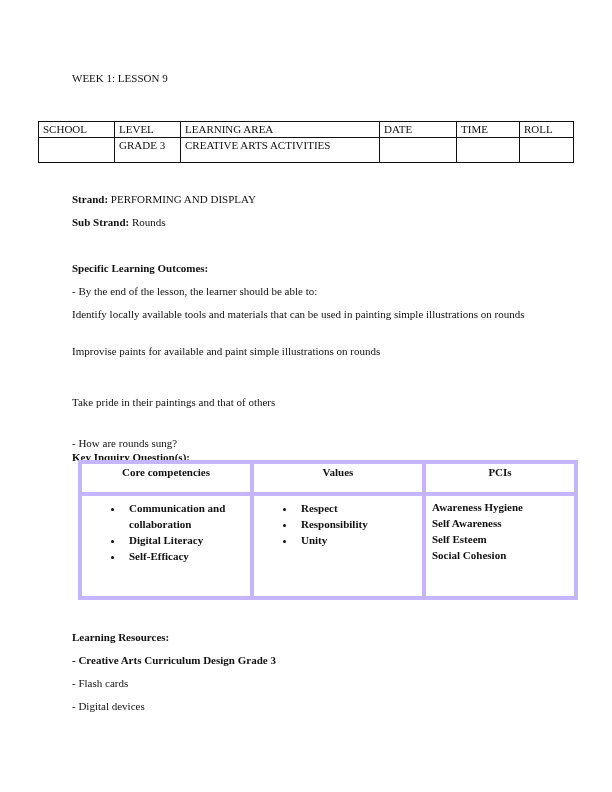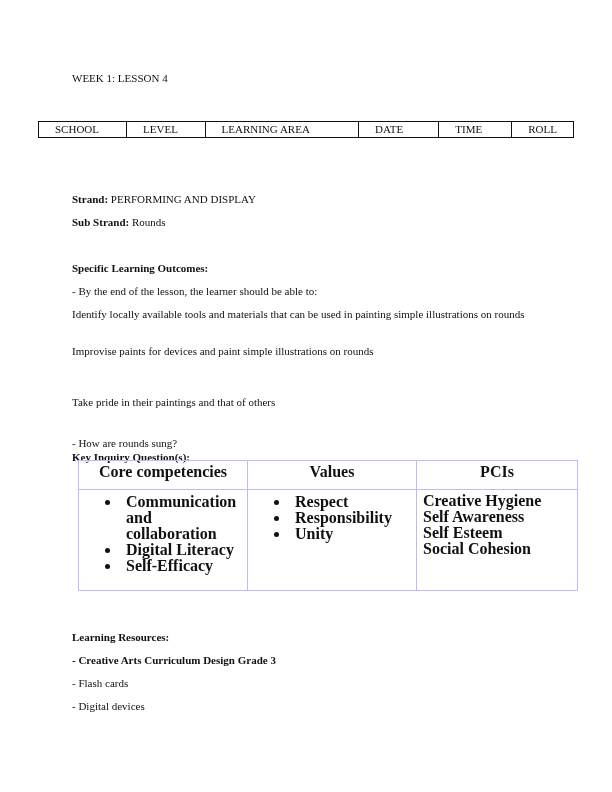--- a/index.html
+++ b/index.html
@@ -2,61 +2,69 @@
 <html><head>
 <meta charset="utf-8">
 <style>
   html, body { margin: 0; padding: 0; background: #ffffff; }
   body { width: 612px; height: 792px; position: relative; overflow: hidden;
          font-family: "Liberation Serif", "DejaVu Serif", serif; color: #111; font-size: 11px; }
   .abs { position: absolute; white-space: nowrap; }
   .title { left: 72px; top: 72px; font-size: 11px; }
   table { border-collapse: collapse; position: absolute; }
   .info-table { left: 38px; top: 121px; width: 536px; }
-  .info-table td { border: 1px solid #111; padding: 0 16px; font-size: 11px; vertical-align: top; line-height: 14px; }
+  .info-table td { border: 1px solid #111; padding: 0 4px; font-size: 11px; vertical-align: top; line-height: 14px; }
   .info-table tr.h td { height: 15px; }
   .info-table tr.r td { height: 24px; }
   .lbl { font-weight: bold; }
   .comp-table { left: 78px; top: 460px; width: 500px; }
-  .comp-table td, .comp-table th { border: 1px solid #c4b5fd; font-size: 16px; }
+  .comp-table td, .comp-table th { border: 4px solid #c4b5fd; font-size: 11px; }
   .comp-table th { height: 25px; font-weight: bold; text-align: center; vertical-align: top; padding-top: 2px; }
   .comp-table td { height: 98px; vertical-align: top; font-weight: bold; }
   .comp-table ul { margin: 3px 0 0 0; padding-left: 41px; line-height: 16px; }
   .comp-table ul li { padding-left: 5px; }
   .pci-list { padding: 2px 0 0 5px; line-height: 16px; }
 </style>
 </head>
 <body>
 
-<div class="abs title">WEEK 1: LESSON 4</div>
+<div class="abs title">WEEK 1: LESSON 9</div>
 
 <table class="info-table">
   <tbody>
       <tr class="h">
     <td style="width:67px">SCHOOL</td>
     <td style="width:57px">LEVEL</td>
     <td style="width:190px">LEARNING AREA</td>
     <td style="width:68px">DATE</td>
     <td style="width:54px">TIME</td>
     <td>ROLL</td>
+  </tr>
+  <tr class="r">
+    <td></td>
+    <td>GRADE 3</td>
+    <td>CREATIVE ARTS ACTIVITIES</td>
+    <td></td>
+    <td></td>
+    <td></td>
   </tr>
 </tbody>
   </table>
 
 <div class="abs" style="left:72px; top:193px;">
   <span class="lbl">Strand:</span><span> PERFORMING AND DISPLAY</span>
 </div>
 <div class="abs" style="left:72px; top:216px;">
   <span class="lbl">Sub Strand:</span><span> Rounds</span>
 </div>
 
 <div class="abs lbl" style="left:72px; top:262px;">Specific Learning Outcomes:</div>
 <div class="abs" style="left:72px; top:285px;">- By the end of the lesson, the learner should be able to:</div>
 <div class="abs" style="left:72px; top:308px; width:480px; white-space:normal; line-height:12px;">Identify locally available tools and materials that can be used in painting simple illustrations on rounds</div>
-<div class="abs" style="left:72px; top:345px;">Improvise paints for devices and paint simple illustrations on rounds</div>
+<div class="abs" style="left:72px; top:345px;">Improvise paints for available and paint simple illustrations on rounds</div>
 <div class="abs" style="left:72px; top:368px;margin-top:28px;">Take pride in their paintings and that of others</div>
 
 <div class="abs lbl" style="left:72px; top:414px;margin-top:37px;">Key Inquiry Question(s):</div>
 <div class="abs" style="left:72px; top:437px;">- How are rounds sung?</div>
 
 <table class="comp-table">
   <tbody>
       <tr>
     <th style="width:166px">Core competencies</th>
     <th style="width:166px">Values</th>
@@ -72,21 +80,21 @@
     </td>
     <td>
       <ul>
         <li>Respect</li>
         <li>Responsibility</li>
         <li>Unity</li>
       </ul>
     </td>
     <td>
       <div class="pci-list">
-        <div>Creative Hygiene</div>
+        <div>Awareness Hygiene</div>
         <div>Self Awareness</div>
         <div>Self Esteem</div>
         <div>Social Cohesion</div>
       </div>
     </td>
   </tr>
 </tbody>
   </table>
 
 <div class="abs lbl" style="left:72px; top:631px;">Learning Resources:</div>

